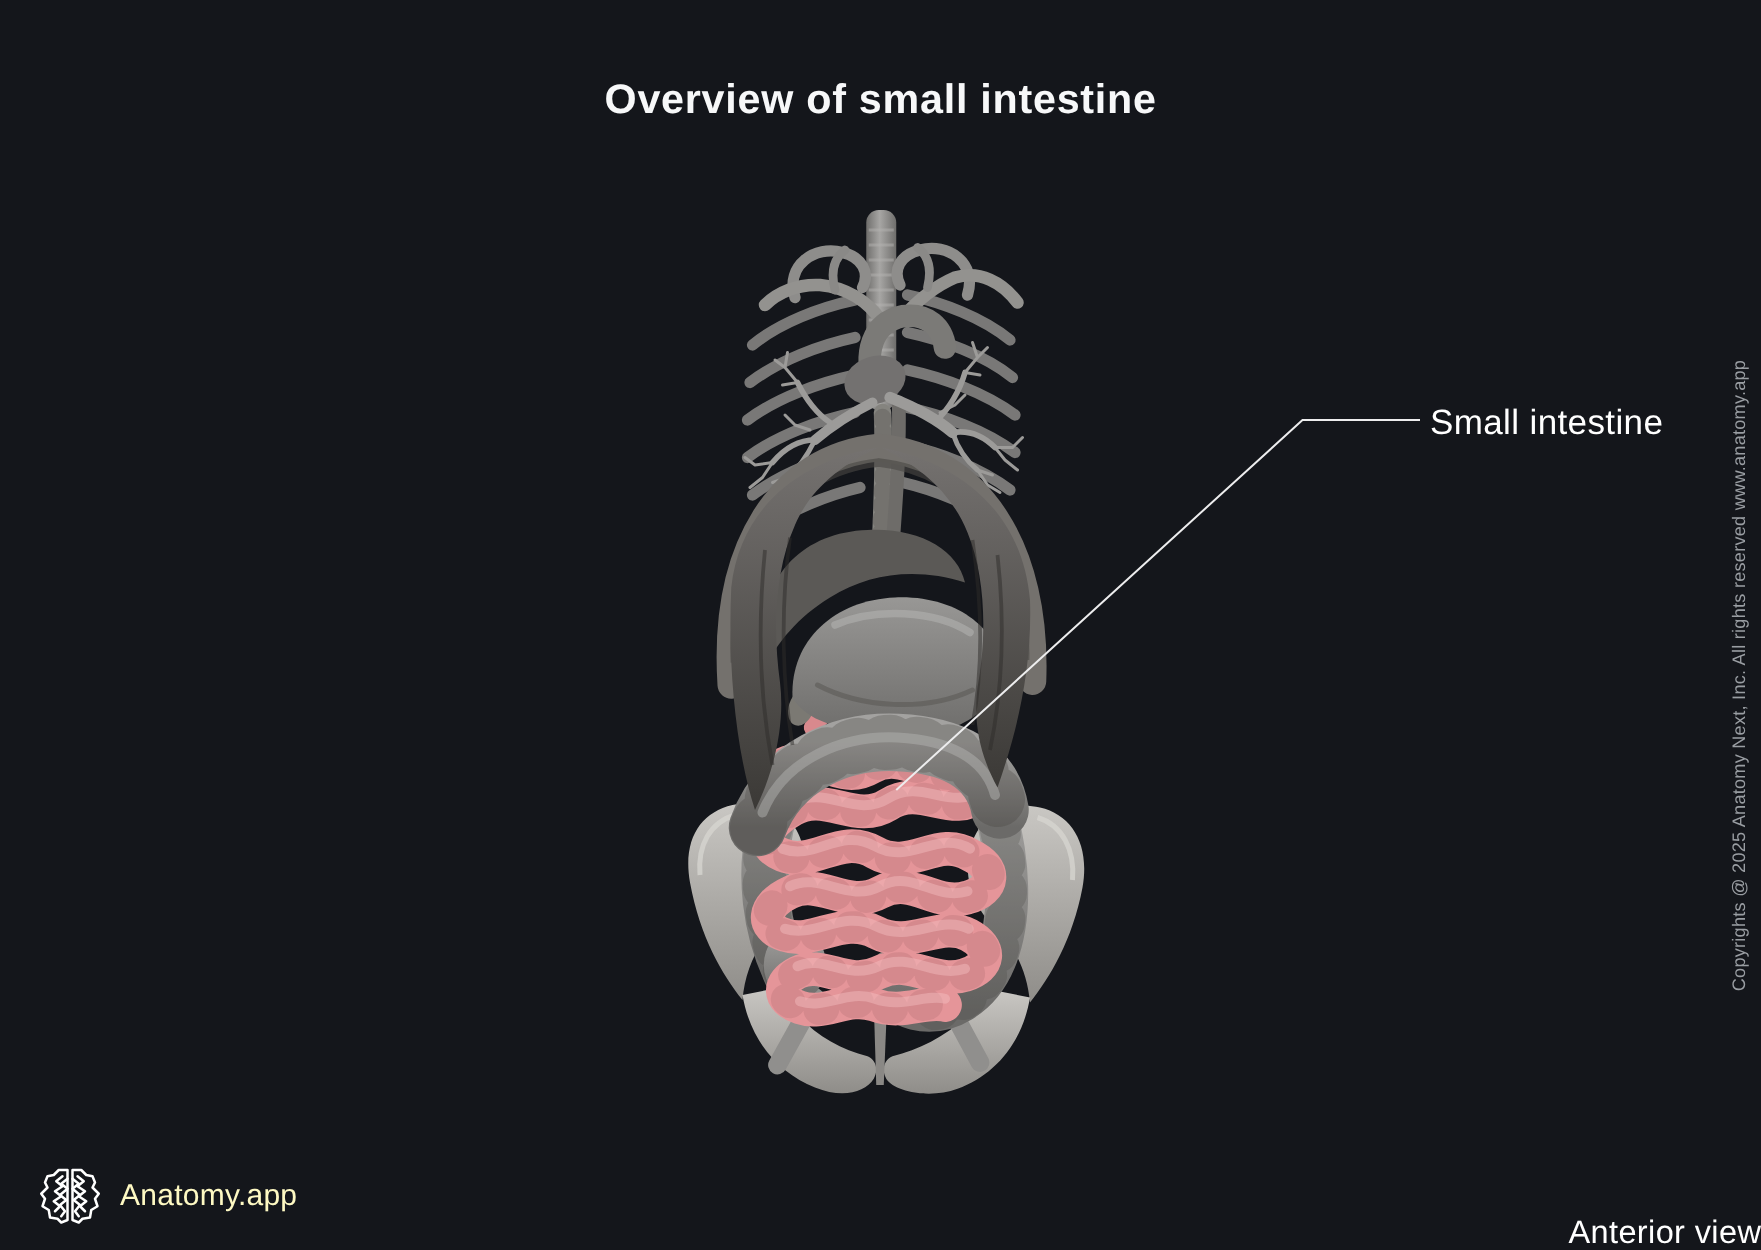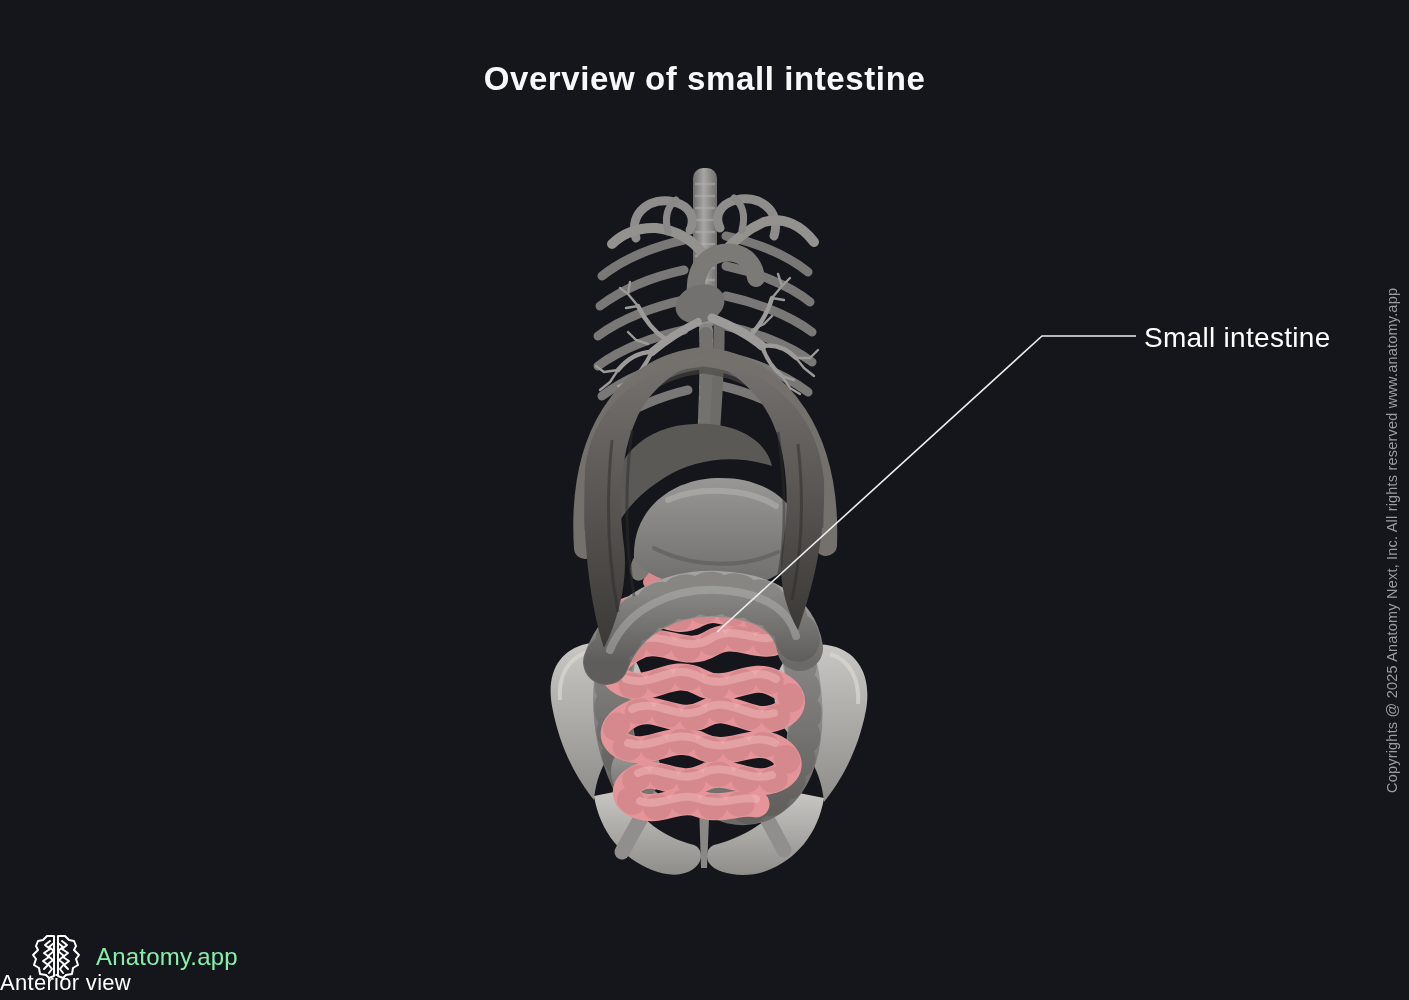--- a/index.html
+++ b/index.html
@@ -4,25 +4,25 @@
 <style>
   html,body{margin:0;padding:0;background:var(--background,#14161b);}
   .page{position:relative;width:1409px;height:1000px;overflow:hidden;
         background:var(--background,#14161b);
         font-family:"Liberation Sans","DejaVu Sans",sans-serif;}
   .scene{position:absolute;left:0;top:0;width:1409px;height:1000px;}
   .title{position:absolute;left:0;top:38px;width:1409px;text-align:center;
          color:var(--title_text,#f7f8f9);font-size:33px;font-weight:700;letter-spacing:.6px;}
   .struct-label{position:absolute;left:1144px;top:322px;color:var(--label_text,#ffffff);
          font-size:28px;font-weight:500;letter-spacing:.3px;white-space:nowrap;}
-  .caption{position:absolute;left:0;top:970px;width:1409px;text-align:left;
-         color:var(--label_text,#ffffff);font-size:22px;font-weight:500;letter-spacing:.3px;}
+  .caption{position:absolute;left:0;top:970px;width:1409px;text-align:right;
+         color:var(--label_text,#ffffff);font-size:26px;font-weight:500;letter-spacing:.3px;}
   .brand{position:absolute;left:30px;top:931px;display:flex;align-items:center;gap:14px;}
   .brand .logo{width:52px;height:52px;display:block;}
-  .brand .name{color:#86efac;font-size:24px;font-weight:400;letter-spacing:.2px;}
+  .brand .name{color:#fef9c3;font-size:24px;font-weight:400;letter-spacing:.2px;}
   .copyright{position:absolute;left:1384px;top:793px;transform-origin:0 0;
          transform:rotate(-90deg);white-space:nowrap;color:var(--copyright_text,#999da2);
          font-size:14.5px;letter-spacing:.2px;}
 </style>
 </head>
 <body>
 
 <div class="page">
 
   <svg class="scene" viewBox="0 0 1409 1000" aria-hidden="true">

